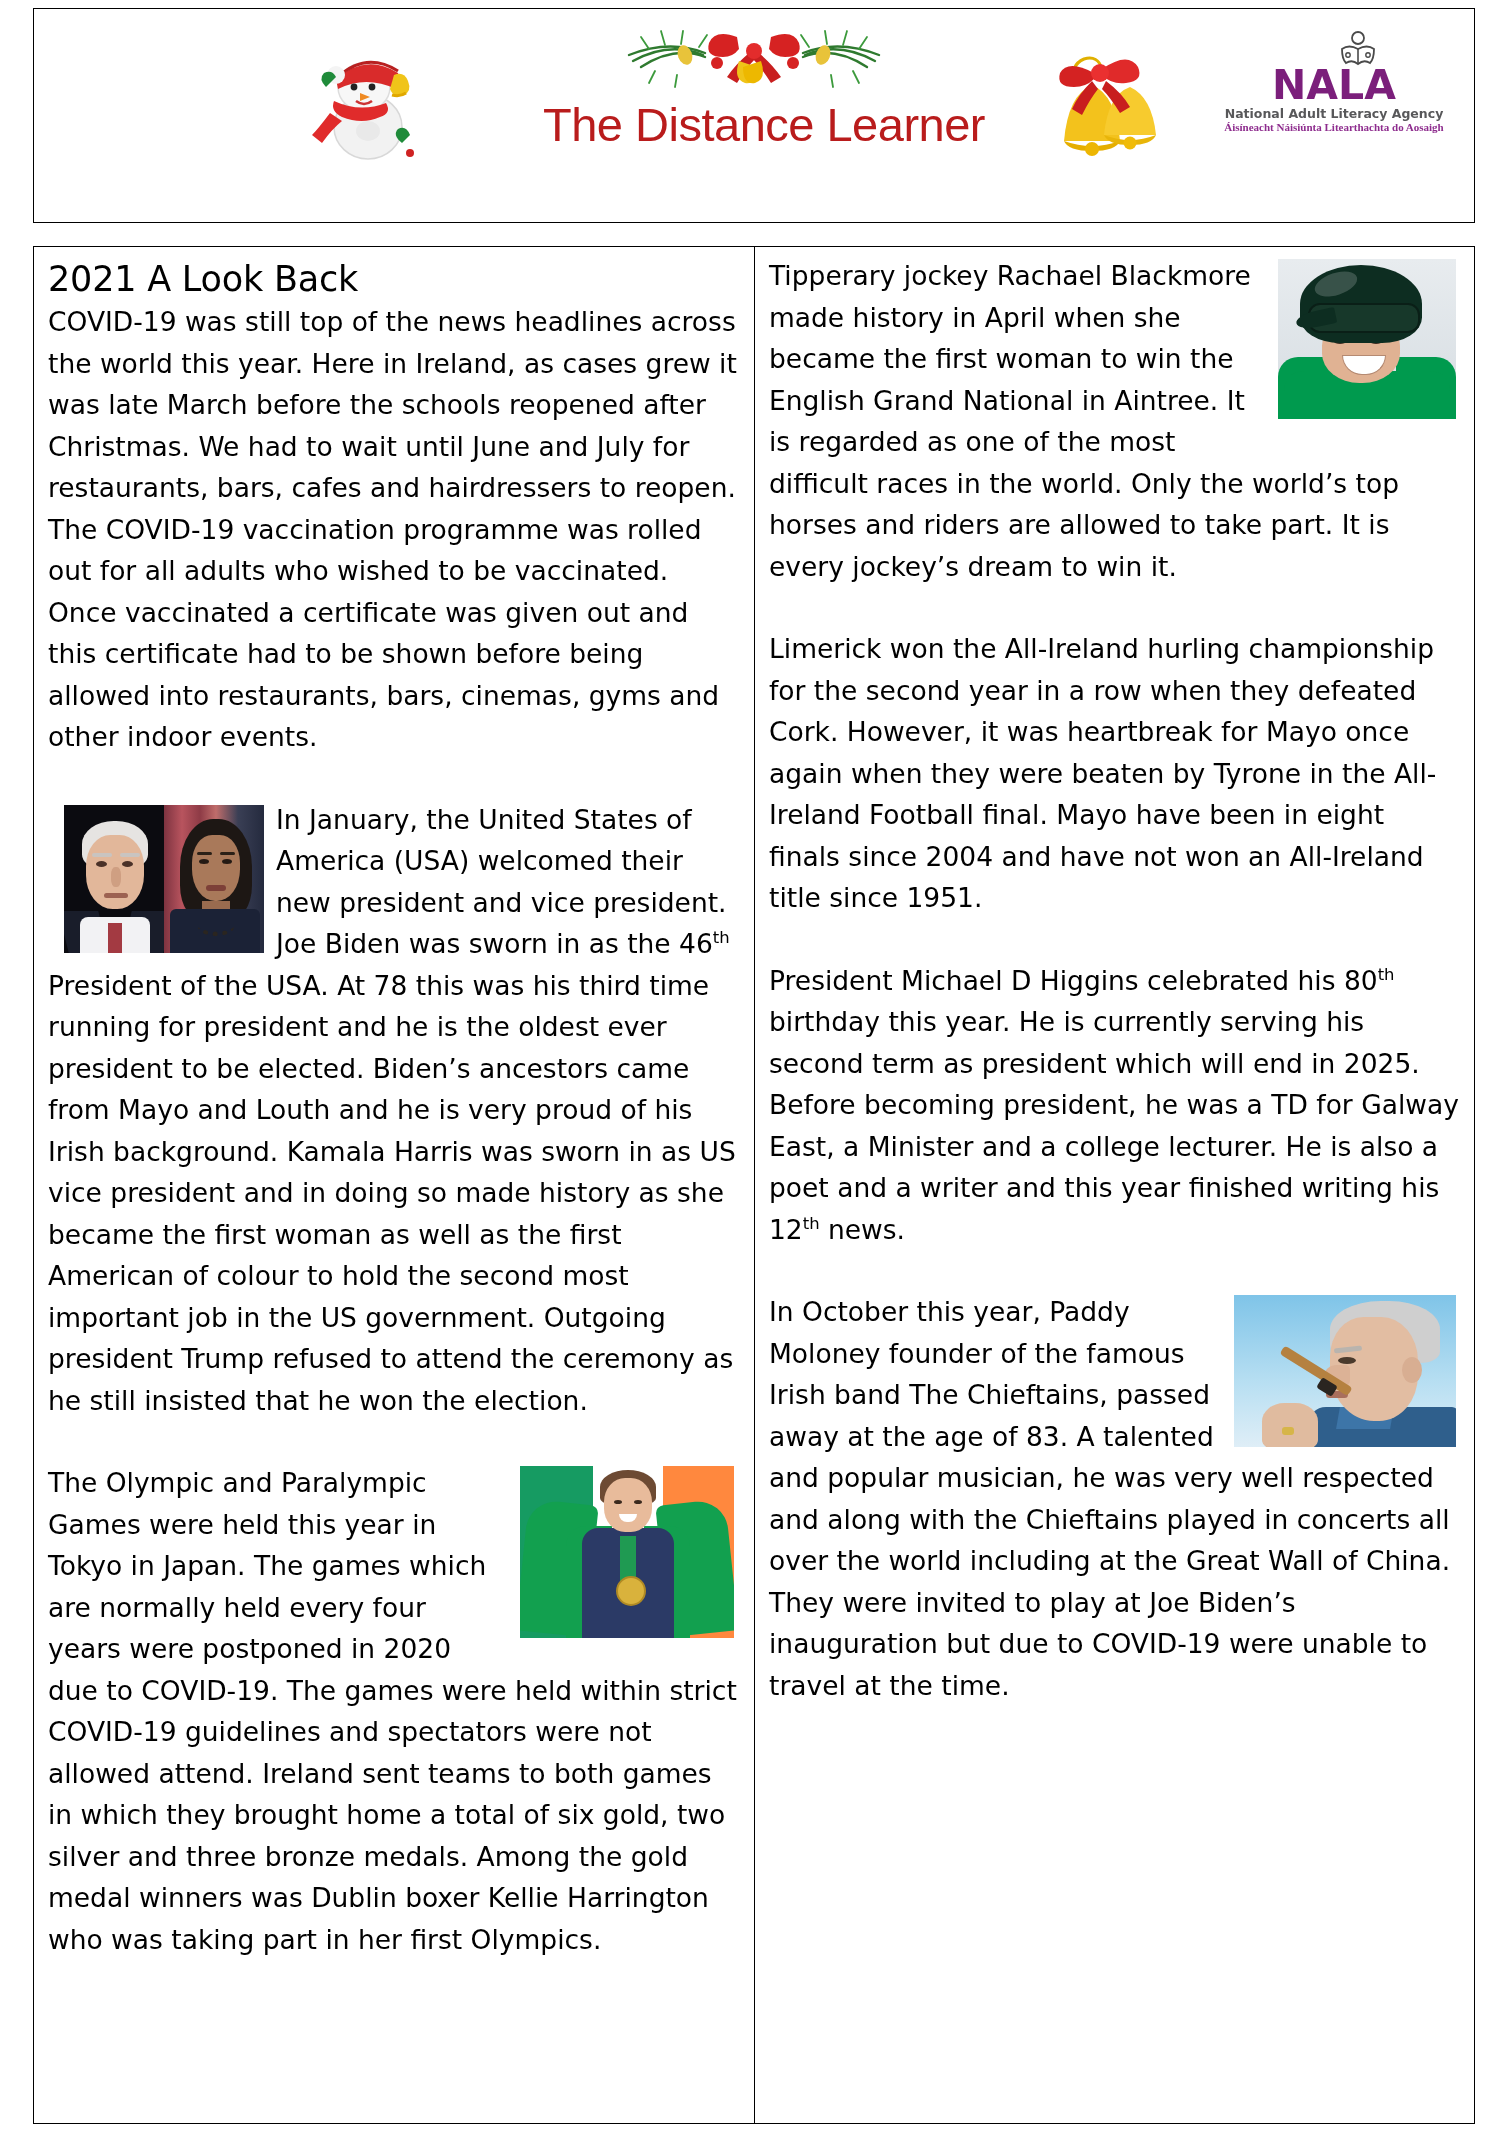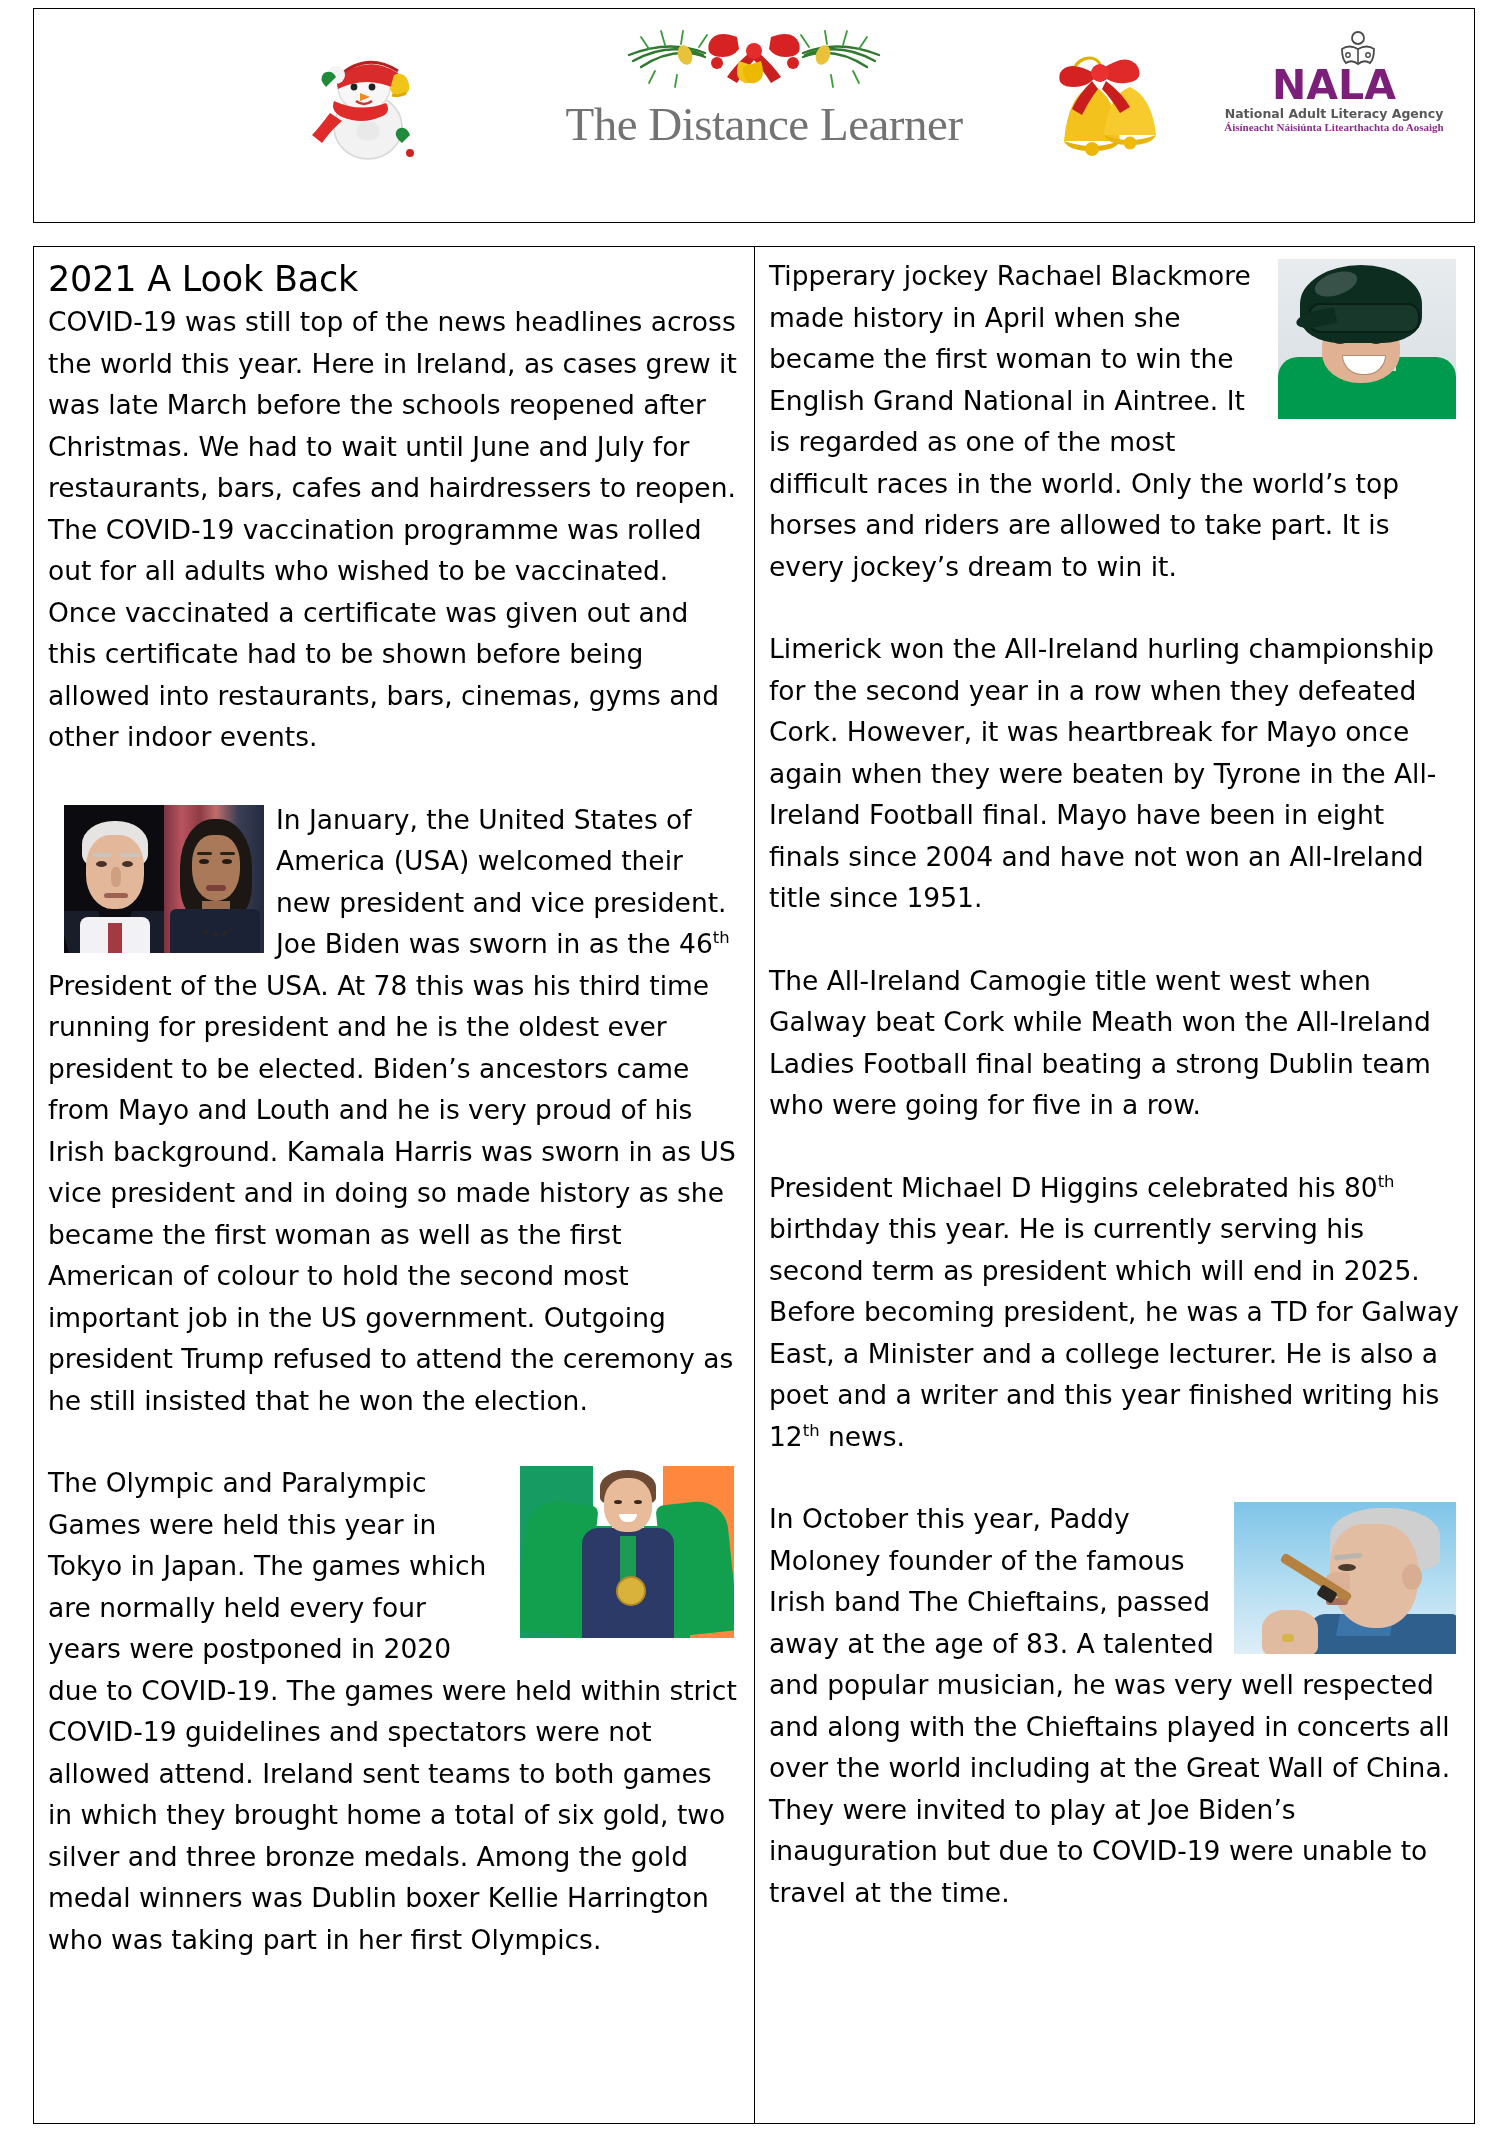--- a/index.html
+++ b/index.html
@@ -82,24 +82,24 @@
     height: 62px;
   }
 
   
   .main-title {
     position: absolute;
     left: 470px;
     top: 88px;
     width: 520px;
     text-align: center;
-    font-family: Liberation Serif, serif;
+    font-family: Liberation Sans, sans-serif;
     font-size: 47px;
     font-weight: 400;
-    color: #737373;
+    color: #b91c1c;
     letter-spacing: -0.5px;
     white-space: nowrap;
   }
 
   
   .bells {
     position: absolute;
     left: 1000px;
     top: 28px;
     width: 135px;
@@ -551,21 +551,20 @@
               <span class="j-smile"></span>
             <span class="j-helmet"></span>
               <span class="j-helmet-shine"></span>
             <span class="j-goggle"></span>
               <span class="j-peak"></span>
           </span><span>Tipperary jockey Rachael Blackmore made history in April when she became the first woman to win the English Grand National in Aintree. It is regarded as one of the most difficult races in the world. Only the world’s top horses and riders are allowed to take part. It is every jockey’s dream to win it.</span>
         </p>
 
         <p class="para spacer-para">Limerick won the All-Ireland hurling championship for the second year in a row when they defeated Cork. However, it was heartbreak for Mayo once again when they were beaten by Tyrone in the All-Ireland Football final. Mayo have been in eight finals since 2004 and have not won an All-Ireland title since 1951.</p>
 
-        <p class="para spacer-para">The All-Ireland Camogie title went west when Galway beat Cork while Meath won the All-Ireland Ladies Football final beating a strong Dublin team who were going for five in a row.</p>
 
         <p class="para spacer-para">
           <span>President Michael D Higgins celebrated his 80</span><sup>th</sup><span> birthday this year. He is currently serving his second term as president which will end in 2025. Before becoming president, he was a TD for Galway East, a Minister and a college lecturer. He is also a poet and a writer and this year finished writing his 12</span><sup>th</sup><span> news.</span>
         </p>
 
         <p class="para spacer-para">
           <span class="img-box img-paddy float-right-img">
             <span class="p-shirt"></span>
               <span class="p-collar"></span>
             <span class="p-hair"></span>

